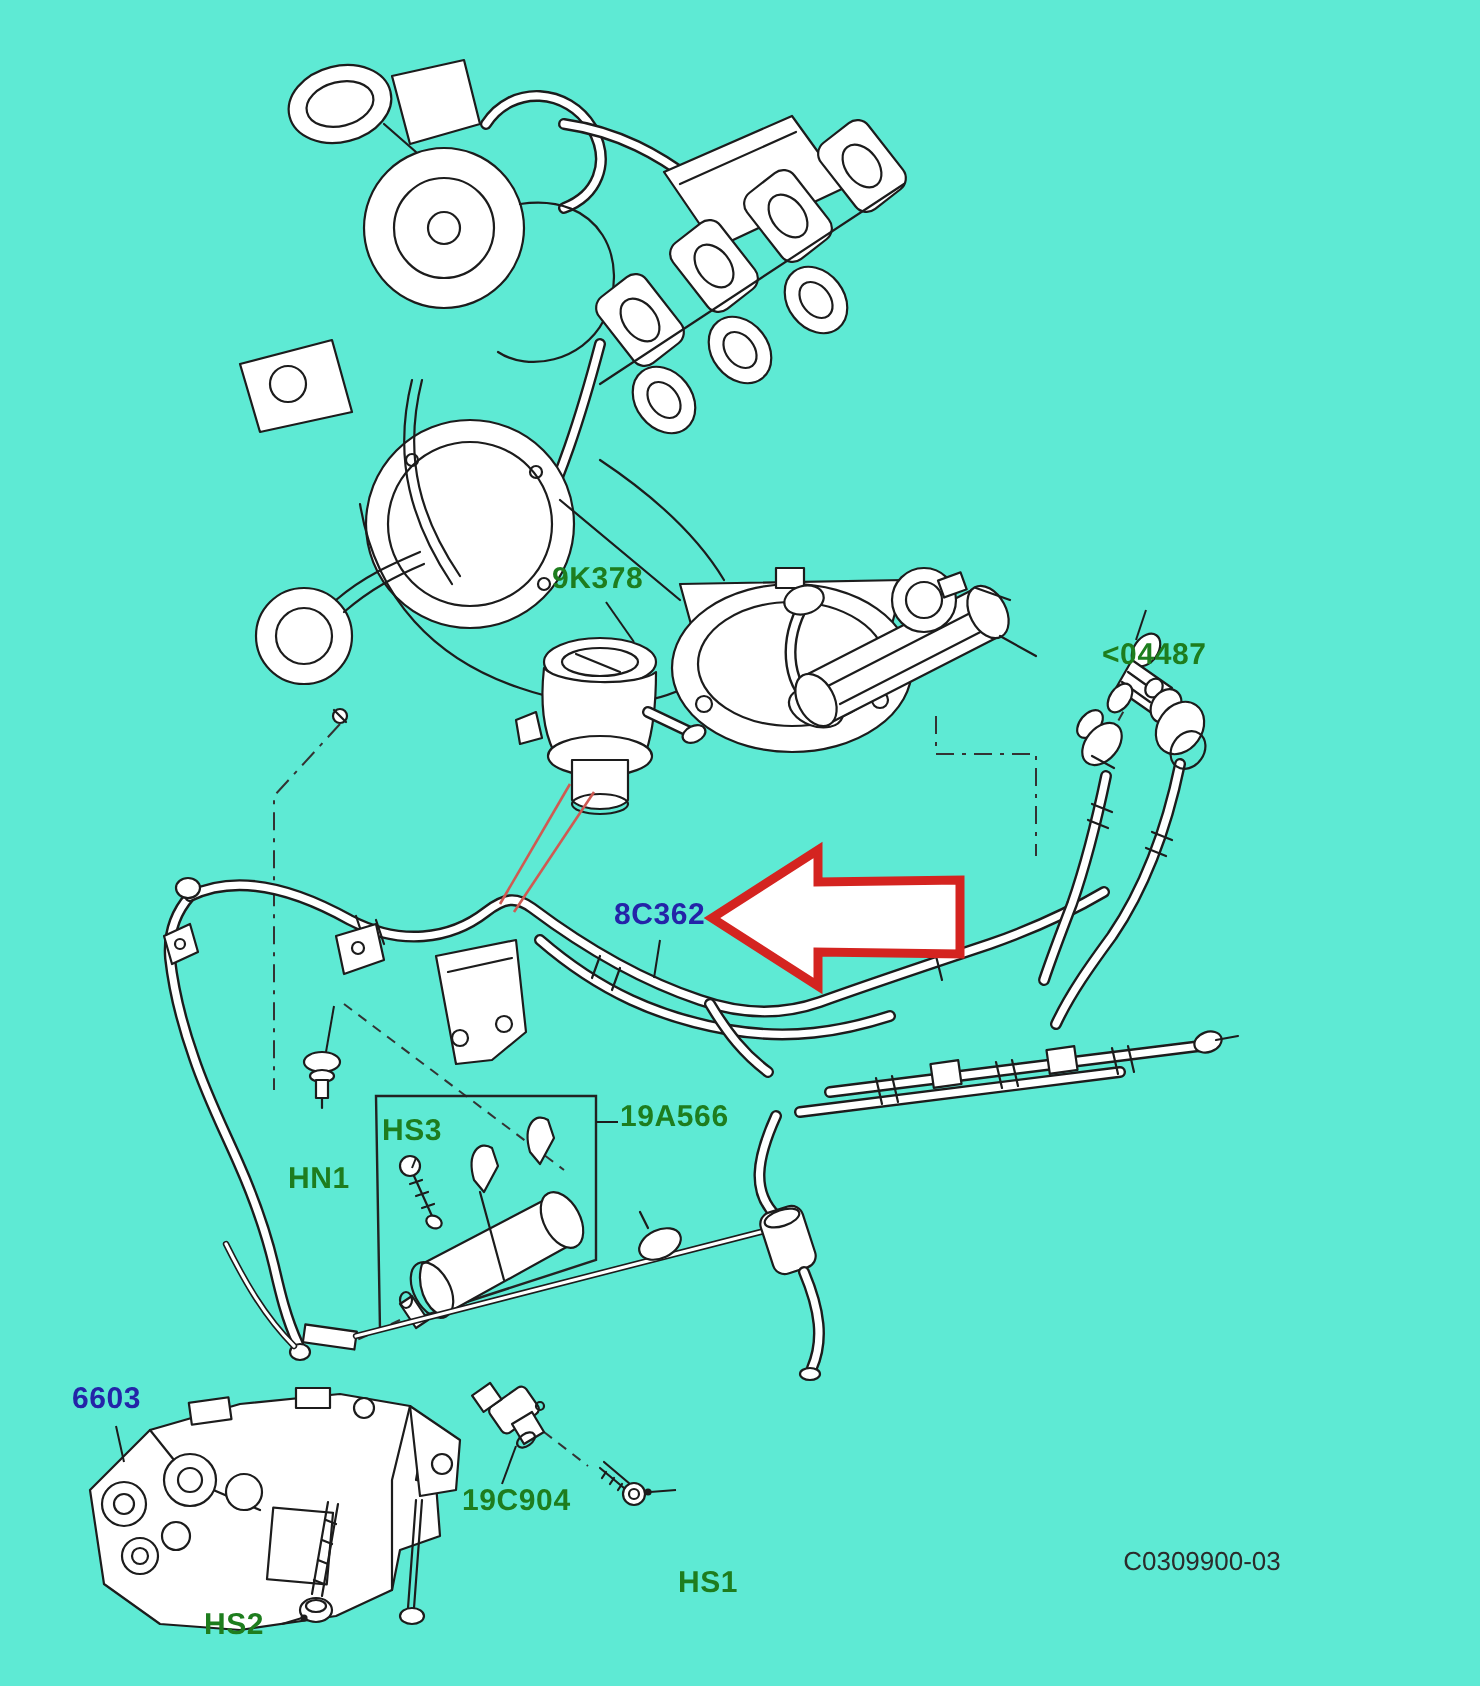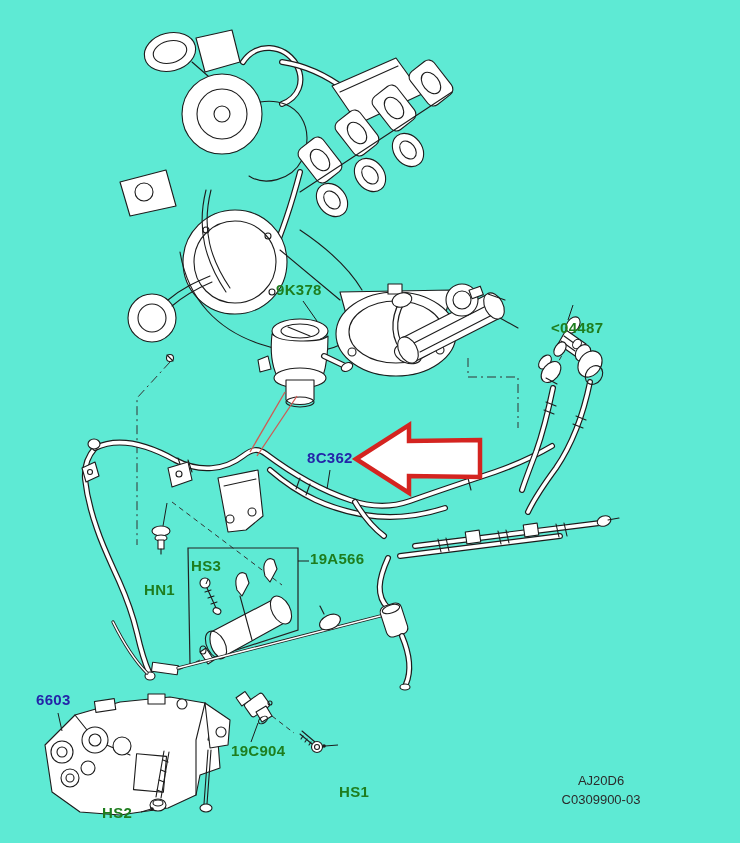--- a/index.html
+++ b/index.html
@@ -337,17 +337,16 @@
 <div class="lbl blue" style="left:307px;top:450px;">8C362</div>
 <div class="lbl green" style="left:144px;top:562px;margin-top:20px;">HN1</div>
 <div class="lbl green" style="left:191px;top:558px;">HS3</div>
 <div class="lbl green" style="left:310px;top:551px;text-align:center;">19A566</div>
 <div class="lbl blue" style="left:36px;top:692px;">6603</div>
 <div class="lbl green" style="left:102px;top:805px;">HS2</div>
 <div class="lbl green" style="left:231px;top:743px;">19C904</div>
 <div class="lbl green" style="left:339px;top:770px;margin-top:14px;">HS1</div>
 
 <div id="footer-block">
-  <div>AJ20D6</div>
   <div>C0309900-03</div>
 </div>
 
 </div>
 
 </body></html>

